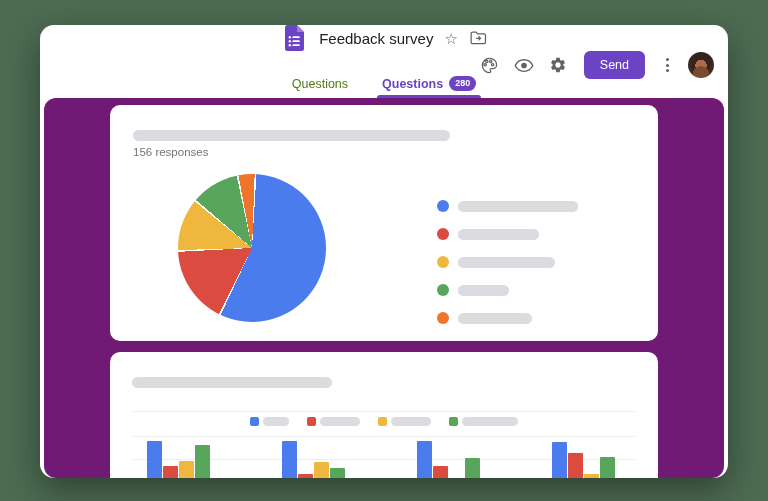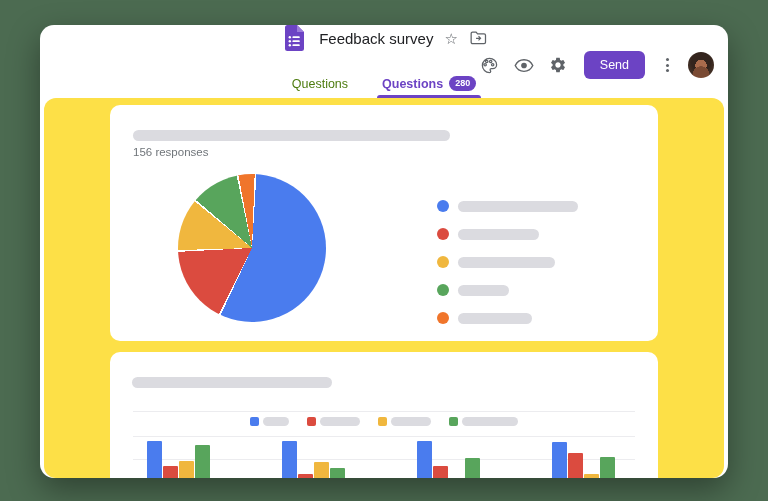--- a/index.html
+++ b/index.html
@@ -27,21 +27,21 @@
   
   .tabs{height:29px;display:flex;justify-content:center;gap:30px;}
   .tab{position:relative;display:flex;align-items:center;gap:6px;font-size:12.5px;
        color:#4d7c0f;cursor:pointer;padding:0 2px;}
   .tab.active{color:#6C43C4;font-weight:700;}
   .tab.active::after{content:"";position:absolute;left:-3px;right:-3px;bottom:0;height:3px;
        background:#6C43C4;border-radius:3px 3px 0 0;}
   .badge{background:#6C43C4;color:#fff;font-size:9px;font-weight:700;height:15px;
        line-height:15px;border-radius:8px;padding:0 6px;}
   
-  .content{position:absolute;left:4px;right:4px;top:73px;bottom:0;background:#fde047;
+  .content{position:absolute;left:4px;right:4px;top:73px;bottom:0;background:#701a75;
        border-radius:12px;overflow:hidden;}
   .card{position:absolute;left:66px;width:548px;background:#fff;border-radius:10px;}
   .card1{top:7px;height:236px;}
   .card2{top:254px;height:200px;}
   .skel{background:#DBDBE0;border-radius:6px;}
   .title-pill{position:absolute;left:23px;top:25px;width:317px;height:11px;}
   .title-pill2{position:absolute;left:22px;top:25px;width:200px;height:11px;}
   .resp-count{position:absolute;left:23px;top:41px;font-size:11.5px;color:#70757A;}
   .pie{position:absolute;left:68px;top:69px;width:148px;height:148px;border-radius:50%;}
   .pie-legend{position:absolute;left:327px;top:95px;display:flex;flex-direction:column;gap:16px;}

